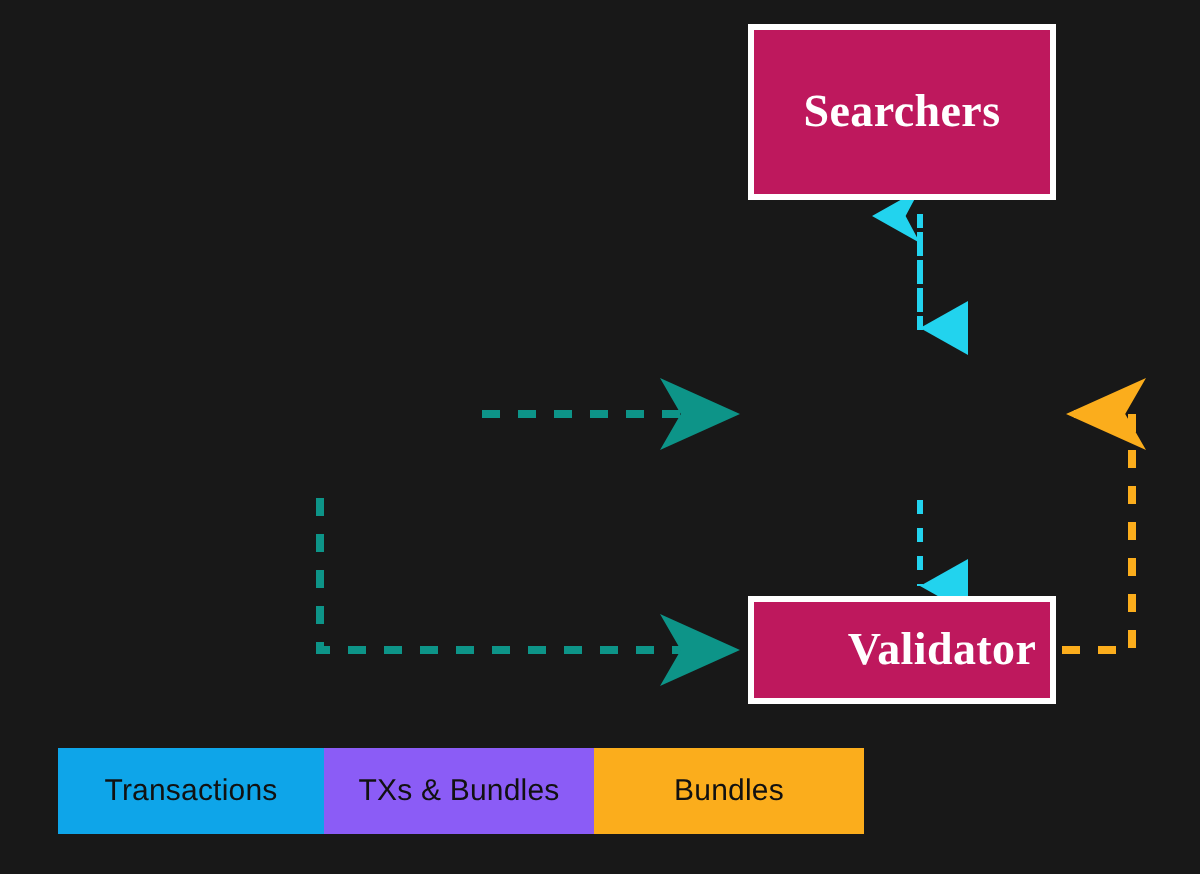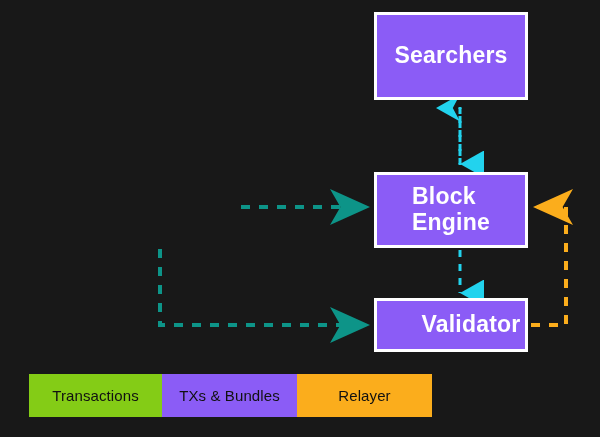--- a/index.html
+++ b/index.html
@@ -18,32 +18,33 @@
   #svg-layer {
     position: absolute;
     left: 0;
     top: 0;
     width: 600px;
     height: 437px;
   }
   .node {
     position: absolute;
     box-sizing: border-box;
-    background: #8b5cf6;
+    background: #be185d;
     border: 3px solid #ffffff;
     display: flex;
     align-items: center;
     justify-content: center;
-    text-align: left;
+    text-align: center;
     color: #ffffff;
     font-weight: bold;
     font-size: 23px;
     line-height: 1.12;
     letter-spacing: 0.2px;
     z-index: 3;
+    font-family: Liberation Serif, serif;
   }
   .node-label { white-space: pre-line; }
 
   #node-searchers { left: 374px; top: 12px;  width: 154px; height: 88px; }
   #node-relayer   { left: 83px;  top: 167px; width: 155px; height: 79px; }
   #node-block     { left: 374px; top: 172px; width: 154px; height: 76px; }
   #node-validator { left: 374px; top: 298px; width: 154px; height: 54px; padding-left: 40px; }
 
   #legend {
     position: absolute;
@@ -57,21 +58,21 @@
     display: flex;
     align-items: center;
     justify-content: center;
     color: #111111;
     font-size: 15px;
     font-weight: normal;
     padding: 0 14px;
     box-sizing: border-box;
     letter-spacing: 0.1px;
   }
-  #legend-transactions { background: #84cc16; min-width: 133px; text-align: right; }
+  #legend-transactions { background: #0ea5e9; min-width: 133px; text-align: right; }
   #legend-txs          { background: #8b5cf6; min-width: 135px; }
   #legend-shreds       { background: #fbad1c; min-width: 135px; }
 </style>
 </head>
 <body>
 
 <div id="canvas">
 
   <svg id="svg-layer" viewBox="0 0 600 437" xmlns="http://www.w3.org/2000/svg">
     <defs>
@@ -112,34 +113,30 @@
     <g>
       <path d="M531,325 L566,325 L566,207 L537,207" fill="none" stroke="#fbad1c" stroke-width="4" stroke-dasharray="9 9" marker-end="url(#arrow-orange)"></path>
     </g>
   </svg>
 
   <div class="node" id="node-searchers">
     <span class="node-label">Searchers</span>
   </div>
 
 
-  <div class="node" id="node-block">
-    <span class="node-label">Block
-Engine</span>
-  </div>
 
   <div class="node" id="node-validator">
     <span class="node-label">Validator</span>
   </div>
 
   <div id="legend">
     <div class="legend-item" id="legend-transactions">
       <span>Transactions</span>
     </div>
     <div class="legend-item" id="legend-txs">
       <span>TXs &amp; Bundles</span>
     </div>
     <div class="legend-item" id="legend-shreds">
-      <span>Relayer</span>
+      <span>Bundles</span>
     </div>
   </div>
 
 </div>
 
 </body></html>

